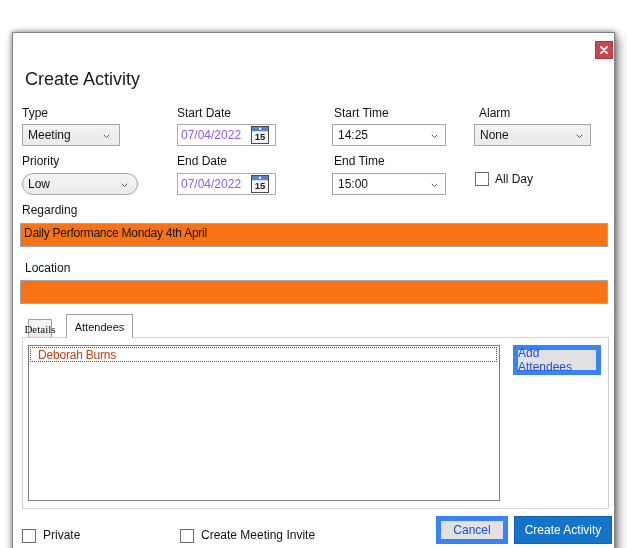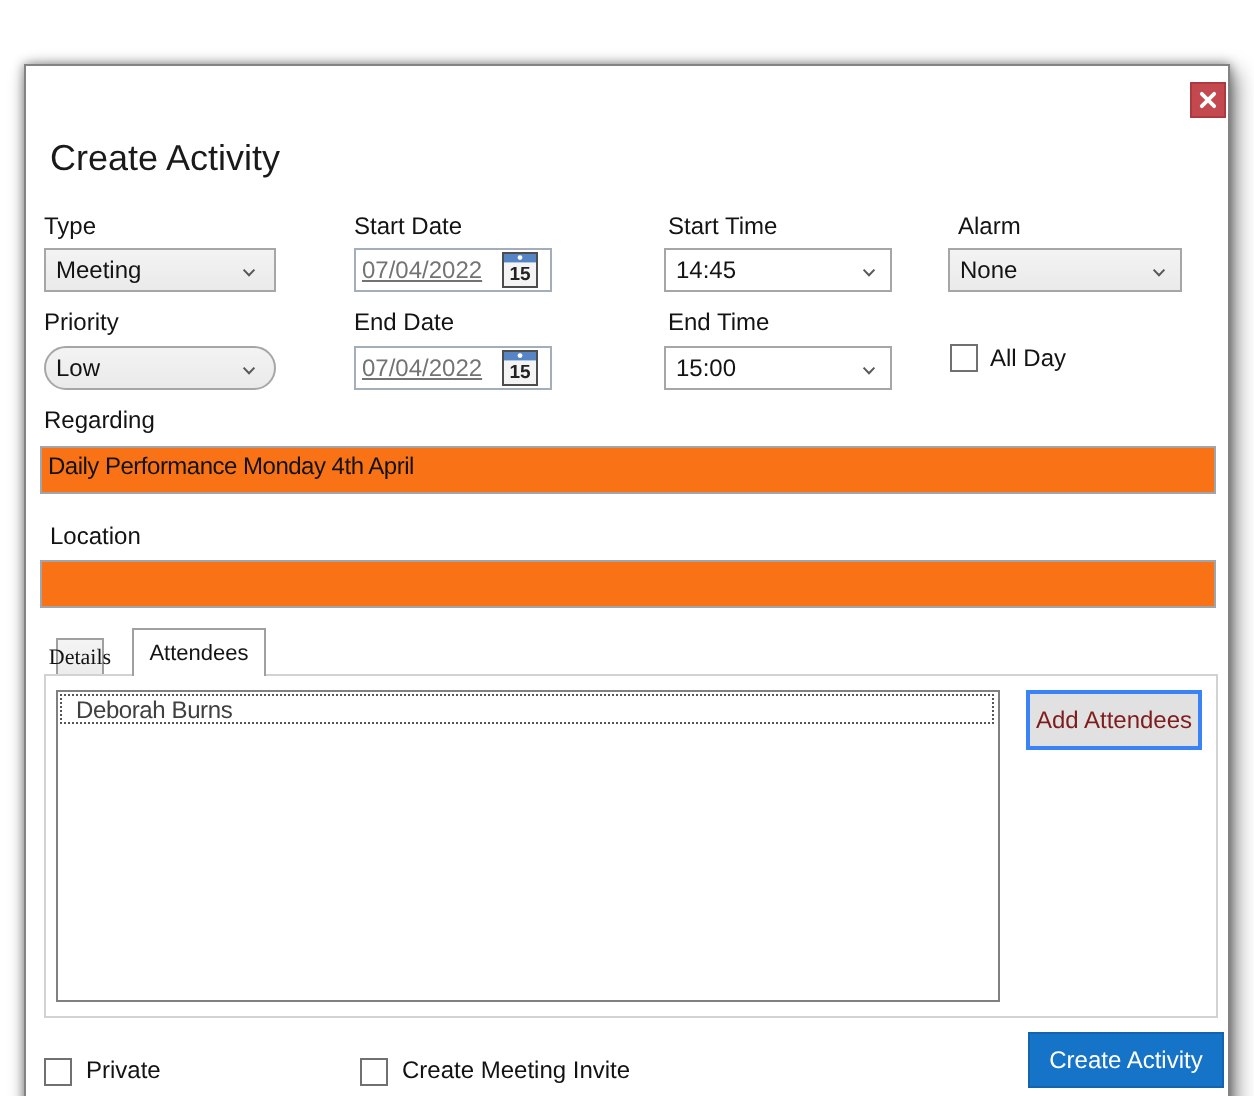--- a/index.html
+++ b/index.html
@@ -13,68 +13,68 @@
   .close { position:absolute; left:582px; top:8px; width:18px; height:18px;
     background:#c4494f; border:1px solid #ab3a40; }
   .combo { position:absolute; height:22px; border:1px solid #a6a6a6;
     background:linear-gradient(#f3f3f3,#eaeaea); }
   .combo.white { background:#fff; }
   .combo .ct { position:absolute; left:5px; top:4px; font-size:12px; line-height:13px; color:#131313; white-space:nowrap; }
   .chev { position:absolute; top:9px; }
   .tbx { position:absolute; border:1px solid #a0a4ab; background:#f97316; }
   .tbx .tt { position:absolute; left:3px; top:3px; font-size:12px; line-height:13px; color:#131313; white-space:nowrap; letter-spacing:-0.25px; }
   .dtp { position:absolute; width:99px; height:22px; border:1px solid #a3aeba; background:#fff; }
-  .dtp .dt { position:absolute; left:3px; top:4px; font-size:12px; line-height:13px; color:#737373;text-decoration:underline; }
+  .dtp .dt { position:absolute; left:3px; top:4px; font-size:12px; line-height:13px; color:#8b5cf6; }
   .cb { position:absolute; width:14px; height:14px; border:1px solid #707070; background:#fff; }
-  .btn { position:absolute; border:2px solid #3b82f6; background:#e1e1e1;
-    display:flex; align-items:center; justify-content:center; font-size:12px; color:#7f1d1d; }
+  .btn { position:absolute; border:5px solid #3b82f6; background:#e1e1e1;
+    display:flex; align-items:center; justify-content:center; font-size:12px; color:#1d4ed8; }
   .btn.blue { background:#1674c8; border:1px solid #1264ae; color:#fff; }
   .tabpage { position:absolute; left:9px; top:304px; width:587px; height:172px;
     border:1px solid #d2d2d2; background:#fff; }
   .tab { position:absolute; display:flex; align-items:center; justify-content:center; font-size:11px; color:#131313; }
   .lbx { position:absolute; left:15px; top:312px; width:472px; height:156px;
     border:1px solid #808080; background:#fff; z-index:3; }
   .focusitem { position:absolute; left:1px; top:1px; right:2px; height:15px;
     border:1px dotted #555; }
-  .focusitem span { position:absolute; left:7px; top:1px; font-size:12px; line-height:13px; color:#404040; letter-spacing:-0.2px; }
+  .focusitem span { position:absolute; left:7px; top:1px; font-size:12px; line-height:13px; color:#c2410c; letter-spacing:-0.2px; }
 </style>
 </head>
 <body>
 <div class="dlg">
 
   <div class="close">
     <svg width="16" height="16" viewBox="0 0 16 16" style="position:absolute;left:0;top:0;">
       <path d="M4.9 4.9 L11.1 11.1 M11.1 4.9 L4.9 11.1" stroke="#ffffff" stroke-width="1.9" stroke-linecap="round"></path>
     </svg>
   </div>
 
   <div class="title">Create Activity</div>
 
   <div class="lbl" style="left:9px;  top:74px;">Type</div>
   <div class="lbl" style="left:164px;top:74px;">Start Date</div>
   <div class="lbl" style="left:321px;top:74px;">Start Time</div>
   <div class="lbl" style="left:466px;top:74px;">Alarm</div>
 
-  <div class="combo" style="left:9px; top:91px; width:116px;">
+  <div class="combo" style="left:9px; top:91px; width:98px;">
     <div class="ct">Meeting</div>
     <svg class="chev" style="right:9px;" width="7" height="5" viewBox="0 0 7 5">
         <path d="M0.8 0.8 L3.5 3.6 L6.2 0.8" fill="none" stroke="#585858" stroke-width="1"></path>
       </svg>
   </div>
   <div class="dtp" style="left:164px; top:91px;">
     <div class="dt">07/04/2022</div>
     <svg width="18" height="18" viewBox="0 0 18 18" style="position:absolute; right:6px; top:1px;">
       <rect x="0.5" y="0.5" width="17" height="17" fill="#f4f4f4" stroke="#4d4d4d"></rect>
       <rect x="1" y="1" width="16" height="4.2" fill="#5585c4"></rect>
       <circle cx="9" cy="2.8" r="1.2" fill="#ffffff"></circle>
       <text x="9" y="14.2" font-size="9.5" font-family="Liberation Sans" font-weight="bold" fill="#222" text-anchor="middle">15</text>
     </svg>
   </div>
   <div class="combo white" style="left:319px; top:91px; width:114px;">
-    <div class="ct">14:45</div>
+    <div class="ct">14:25</div>
     <svg class="chev" style="right:7px;" width="7" height="5" viewBox="0 0 7 5">
         <path d="M0.8 0.8 L3.5 3.6 L6.2 0.8" fill="none" stroke="#585858" stroke-width="1"></path>
       </svg>
   </div>
   <div class="combo" style="left:461px; top:91px; width:117px;">
     <div class="ct">None</div>
     <svg class="chev" style="right:7px;" width="7" height="5" viewBox="0 0 7 5">
         <path d="M0.8 0.8 L3.5 3.6 L6.2 0.8" fill="none" stroke="#585858" stroke-width="1"></path>
       </svg>
   </div>
@@ -125,14 +125,15 @@
       </div>
   </div>
 
   <div class="btn" style="left:500px; top:312px; width:88px; height:30px; z-index:3;">Add Attendees</div>
 
   <div class="cb" style="left:9px; top:496px;"></div>
   <div class="lbl" style="left:30px; top:496px;">Private</div>
   <div class="cb" style="left:167px; top:496px;"></div>
   <div class="lbl" style="left:188px; top:496px;">Create Meeting Invite</div>
 
+  <div class="btn" style="left:423px; top:483px; width:72px; height:28px;">Cancel</div>
   <div class="btn blue" style="left:501px; top:483px; width:98px; height:28px;">Create Activity</div>
 </div>
 
 </body></html>

